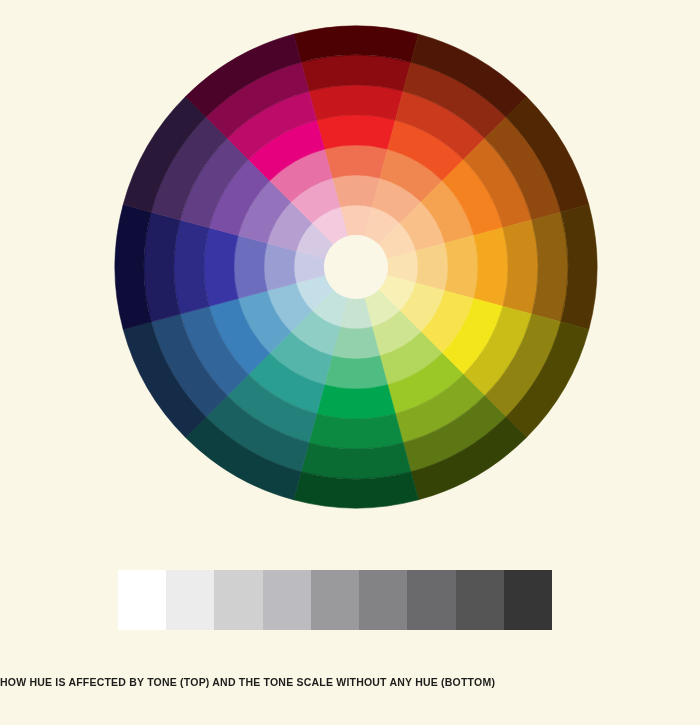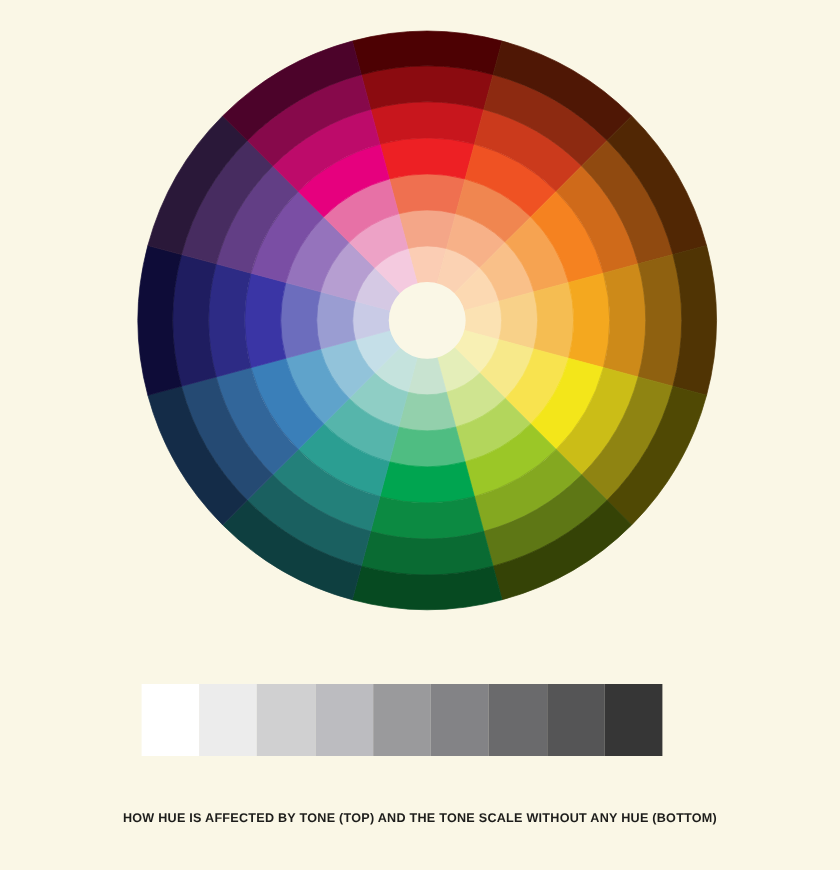--- a/index.html
+++ b/index.html
@@ -41,21 +41,21 @@
   }
   .tone-swatch {
     flex: 1 1 0;
     height: 100%;
   }
   #caption {
     position: absolute;
     left: 0;
     top: 676px;
     width: 700px;
-    text-align: center;
+    text-align: left;
     font-size: 10.5px;
     font-weight: bold;
     letter-spacing: 0.02em;
     color: #1d1d1b;
     font-family: "Liberation Sans", sans-serif;
   }
 </style>
 </head>
 <body>
 

